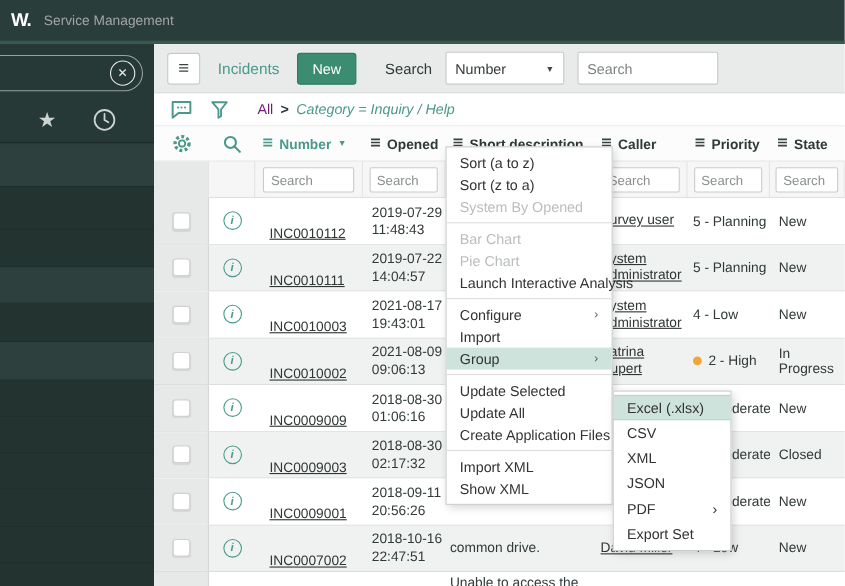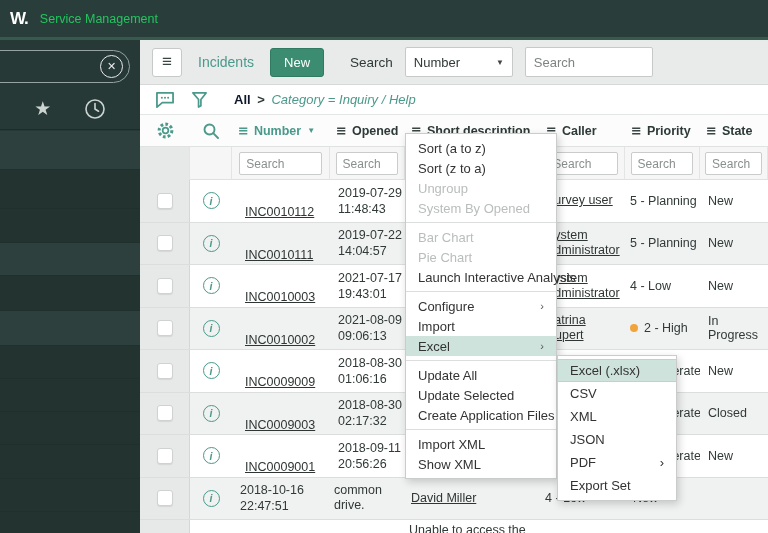--- a/index.html
+++ b/index.html
@@ -9,21 +9,21 @@
     --dot-high:#f2a33a; --link:#2f3634;
   }
   *{box-sizing:border-box; margin:0; padding:0;}
   html,body{width:768px; height:533px; overflow:hidden;}
   body{font-family:"Liberation Sans", sans-serif; color:var(--text); background:#fff; position:relative;}
 
   
   .banner{position:absolute; left:0; top:0; width:768px; height:40px; background:var(--banner-bg);
           border-bottom:3px solid #375a4d; display:flex; align-items:center; padding-left:10px;}
   .banner .logo{color:#fff; font-weight:bold; font-size:17px; letter-spacing:-1px; margin-right:12px;}
-  .banner .title{color:#22c55e; font-size:12.5px;}
+  .banner .title{color:#a3a3a3; font-size:12.5px;}
 
   
   .sidebar{position:absolute; left:0; top:40px; width:140px; height:493px; background:var(--sidebar-bg); overflow:hidden;}
   .side-search{position:absolute; left:-34px; top:10px; width:164px; height:33px; border:1px solid #97a3a0;
                border-radius:17px; display:flex; align-items:center; justify-content:flex-end; padding-right:6px;}
   .close-circle{width:23px; height:23px; border:1.6px solid #e8ecec; border-radius:50%; color:#e8ecec;
                 font-size:11px; display:flex; align-items:center; justify-content:center;}
   .side-tabs{position:absolute; left:0; top:48px; width:140px; height:42px; display:flex; align-items:center;
              justify-content:space-around; padding:0 18px; border-bottom:1px solid #1d2c2a;}
   .star{color:#ccd4d2; font-size:19px;}
@@ -45,21 +45,21 @@
   .select{width:108px; height:30px; background:#fff; border:1px solid #c6c9c8; border-radius:2px;
           display:flex; align-items:center; justify-content:space-between; padding:0 8px; font-size:13px;}
   .select .arrow{font-size:8px; color:#444;}
   .tb-input{width:128px; height:30px; background:#fff; border:1px solid #c6c9c8; border-radius:2px;
             font-size:13px; padding:0 8px; font-family:"Liberation Sans", sans-serif; color:#333;}
   .tb-input::placeholder{color:#7e8482;}
 
   .crumbbar{height:30px; background:#fff; border-bottom:1px solid #e4e6e5; display:flex; align-items:center; gap:8px; padding:0 12px;}
   .icon-btn{width:26px; display:flex; align-items:center; justify-content:center;}
   .crumb{font-size:13px; margin-left:14px;}
-  .crumb .root{font-weight:bold; color:#0f172a;}
+  .crumb .root{font-weight:normal; color:#701a75;}
   .crumb .sep{color:#2e3a38; font-weight:bold; margin:0 3px;}
   .crumb .filt{color:var(--accent);font-style:italic;}
 
   
   .grid{display:grid; grid-template-columns:50px 42px 98px 75px 135px 85px 75px 68px;}
   .hdr-row{height:32px; background:#fbfcfb; border-bottom:1px solid #e0e2e1; align-items:center;}
   .hdr-cell{display:flex; align-items:center; font-size:12.5px; font-weight:bold; color:#2e3a38; padding-left:6px; white-space:nowrap;}
   .hdr-cell .bars{font-size:13px; margin-right:5px; color:#3a4442; font-family:"DejaVu Sans", sans-serif;}
   .hdr-cell.sorted, .hdr-cell.sorted .bars{color:var(--accent);}
   .hdr-cell .sortarrow{font-size:8px; margin-left:6px; color:var(--accent);}
@@ -95,21 +95,21 @@
   
   .ctx-menu{position:absolute; left:265px; top:93px; width:152px; background:#fff; border:1px solid #c9cccb;
             box-shadow:2px 3px 8px rgba(0,0,0,.18); padding:4px 0; z-index:20;}
   .mi{height:20px; line-height:15px; padding:2.5px 12px; font-size:13px; color:#333;
       display:flex; justify-content:space-between; align-items:center; white-space:nowrap;}
   .mi.disabled{color:var(--muted);}
   .mi.hl{background:var(--menu-highlight);}
   .mi .chev{font-size:11px; color:#555;}
   .menu-divider{height:1px; background:#dcdedd; margin:4px 0;}
 
-  .sub-menu{position:absolute; left:417px; top:315px; width:120px; background:#fff; border:1px solid #c9cccb;
+  .sub-menu{position:absolute; left:417px; top:315px; width:108px; background:#fff; border:1px solid #c9cccb;
             box-shadow:2px 3px 8px rgba(0,0,0,.18); padding:3px 0; z-index:21;}
   .smi{height:23px; line-height:17px; padding:3px 12px; font-size:13px; color:#333;
        display:flex; justify-content:space-between; align-items:center; white-space:nowrap;}
   .smi.hl{background:var(--menu-highlight); border-top:1px solid #b7d6cc; border-bottom:1px solid #b7d6cc;}
 
   svg{display:block;}
 </style>
 </head>
 <body>
 
@@ -307,21 +307,21 @@
     <div class="cell cb">
         <span class="checkbox"></span>
       </div>
     <div class="cell info">
         <span class="info-icon">i</span>
       </div>
     <div class="cell num">
         <a href="#">INC0010003</a>
       </div>
     <div class="cell opened">
-        <span>2021-07-17</span>
+        <span>2021-08-17</span>
         <span>19:43:01</span>
       </div>
     <div class="cell desc">
         <span></span>
       </div>
     <div class="cell caller">
         <a href="#">System Administrator</a>
       </div>
     <div class="cell prio">
         <span>4 - Low</span>
@@ -443,20 +443,23 @@
         <span>New</span>
       </div>
   </div>
 
   <div class="grid row stripe">
     <div class="cell cb">
         <span class="checkbox"></span>
       </div>
     <div class="cell info">
         <span class="info-icon">i</span>
+      </div>
+    <div class="cell num">
+        <a href="#">INC0007002</a>
       </div>
     <div class="cell opened">
         <span>2018-10-16</span>
         <span>22:47:51</span>
       </div>
     <div class="cell desc">
         <span>common drive.</span>
       </div>
     <div class="cell caller">
         <a href="#">David Miller</a>
@@ -483,23 +486,20 @@
   </div>
 
   <div class="ctx-menu">
     <div class="mi">
         <span>Sort (a to z)</span>
       </div>
     <div class="mi">
         <span>Sort (z to a)</span>
       </div>
     <div class="mi disabled">
-        <span>Ungroup</span>
-      </div>
-    <div class="mi disabled">
         <span>System By Opened</span>
       </div>
     <div class="menu-divider"></div>
     <div class="mi disabled">
         <span>Bar Chart</span>
       </div>
     <div class="mi disabled">
         <span>Pie Chart</span>
       </div>
     <div class="mi">
@@ -507,29 +507,29 @@
       </div>
     <div class="menu-divider"></div>
     <div class="mi">
         <span>Configure</span>
         <span class="chev">›</span>
       </div>
     <div class="mi">
         <span>Import</span>
       </div>
     <div class="mi hl">
-        <span>Excel</span>
+        <span>Group</span>
         <span class="chev">›</span>
       </div>
     <div class="menu-divider"></div>
     <div class="mi">
+        <span>Update Selected</span>
+      </div>
+    <div class="mi">
         <span>Update All</span>
-      </div>
-    <div class="mi">
-        <span>Update Selected</span>
       </div>
     <div class="mi">
         <span>Create Application Files</span>
       </div>
     <div class="menu-divider"></div>
     <div class="mi">
         <span>Import XML</span>
       </div>
     <div class="mi">
         <span>Show XML</span>

